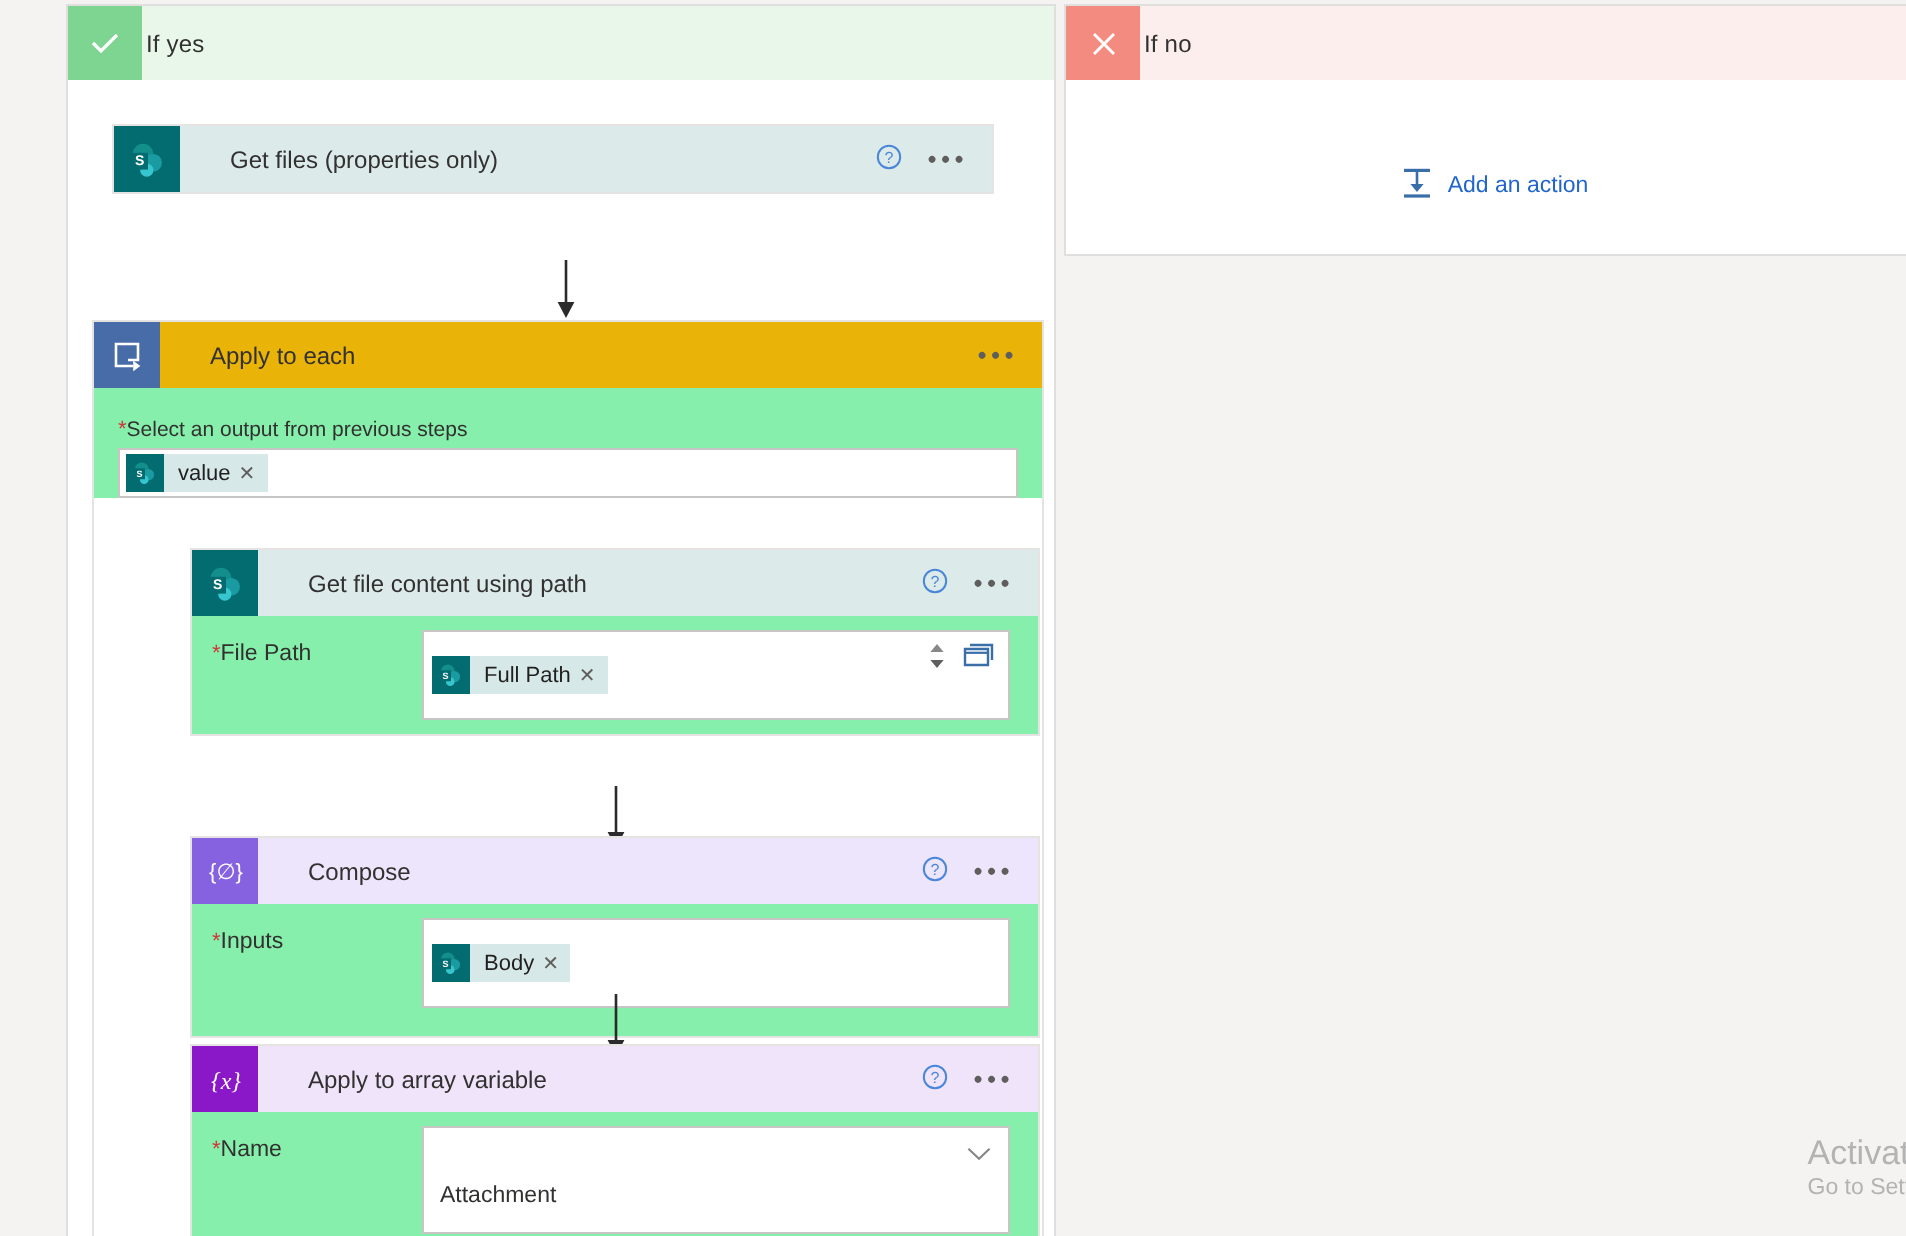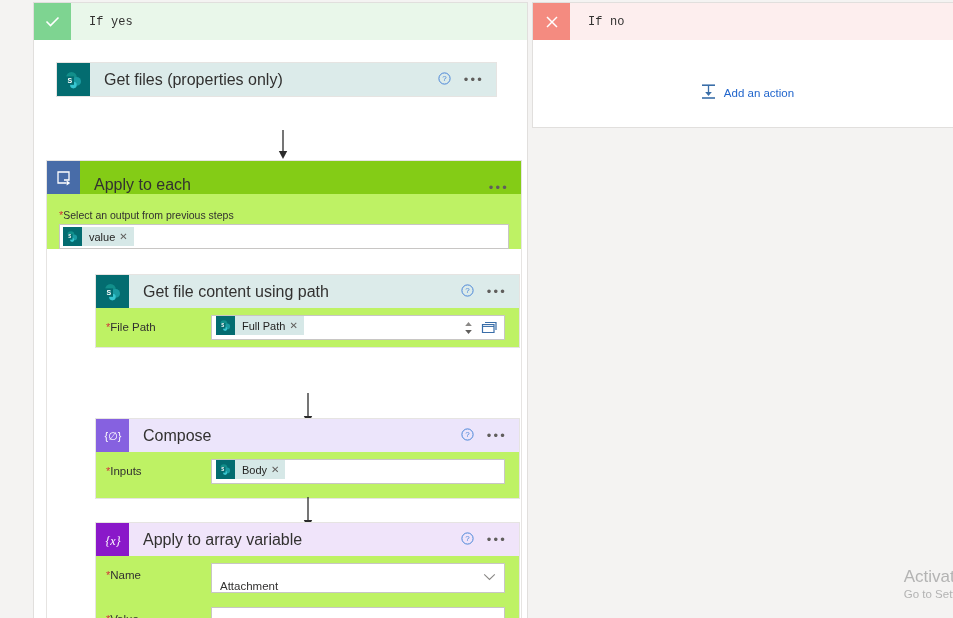--- a/index.html
+++ b/index.html
@@ -40,23 +40,22 @@
     width: 37px; height: 37px;
     flex: 0 0 37px;
     display: flex; align-items: center; justify-content: center;
   }
   .branch-badge.yes { background: #7ed491; }
   .branch-badge.no  { background: #f48b80; }
 
   .branch-title {
     font-size: 12px;
     color: #323130;
-    padding-left: 18px;
+    padding-left: 2px;
     letter-spacing: .1px;
-    font-family: Liberation Mono, monospace;
   }
 
   .branch-body { position: relative; }
 
   
   .add-action {
     display: flex;
     align-items: center;
     justify-content: center;
     gap: 7px;
@@ -74,57 +73,57 @@
     border: 1px solid #e6e4e2;
     background: #fff;
   }
   .action-head {
     display: flex;
     align-items: center;
     height: 33px;
     position: relative;
   }
   .action-head.sp   { background: #dcebea; }
-  .action-head.loop { background: #84cc16; align-items: flex-end; }
+  .action-head.loop { background: #eab308; }
   .action-head.compose { background: #ece5fb; }
   .action-head.append  { background: #f0e4fa; }
 
   .action-icon {
     width: 33px; height: 33px;
     flex: 0 0 33px;
     display: flex; align-items: center; justify-content: center;
   }
   .ic-sp      { background: #036c70; }
   .ic-loop    { background: #486ca8; }
   .ic-compose { background: #8661e0; }
   .ic-append  { background: #8a18c9; }
 
   .action-title {
-    padding-left: 14px;
-    font-size: 16px;
+    padding-left: 25px;
+    font-size: 12px;
     color: #323130;
     flex: 1 1 auto;
   }
   .head-tools {
     display: flex;
     align-items: center;
     gap: 13px;
     padding-right: 12px;
   }
   .help-icon { cursor: pointer; display: block; }
   .ellipsis {
     color: #605e5c;
     letter-spacing: 2.2px;
     font-size: 13px;
     line-height: 1;
     cursor: pointer;
     user-select: none;
   }
 
-  .action-body { padding: 0; background: #bef264; }
+  .action-body { padding: 0; background: #86efac; }
 
   
   .frow {
     display: flex;
     align-items: flex-start;
     padding: 7px 14px 7px 10px;
   }
   .flabel {
     width: 105px;
     flex: 0 0 105px;
@@ -135,22 +134,22 @@
   }
   .req { color: #d13438; font-size: 11px; }
 
   .fctl { flex: 1 1 auto; position: relative; }
 
   .input-box {
     border: 1px solid #c8c6c4;
     background: #fff;
     min-height: 25px;
     display: flex;
-    align-items: flex-start;
-    padding: 0 4px;
+    align-items: center;
+    padding: 12px 4px;
     position: relative;
   }
   .input-box.tall { min-height: 72px; align-items: flex-start; flex-direction: column; padding: 5px 6px; }
 
   .chevron { position: absolute; right: 8px; top: 6px; }
   .spinner {
     position: absolute; right: 30px; top: 3px;
     display: flex; flex-direction: column; align-items: center;
     line-height: 0;
   }

